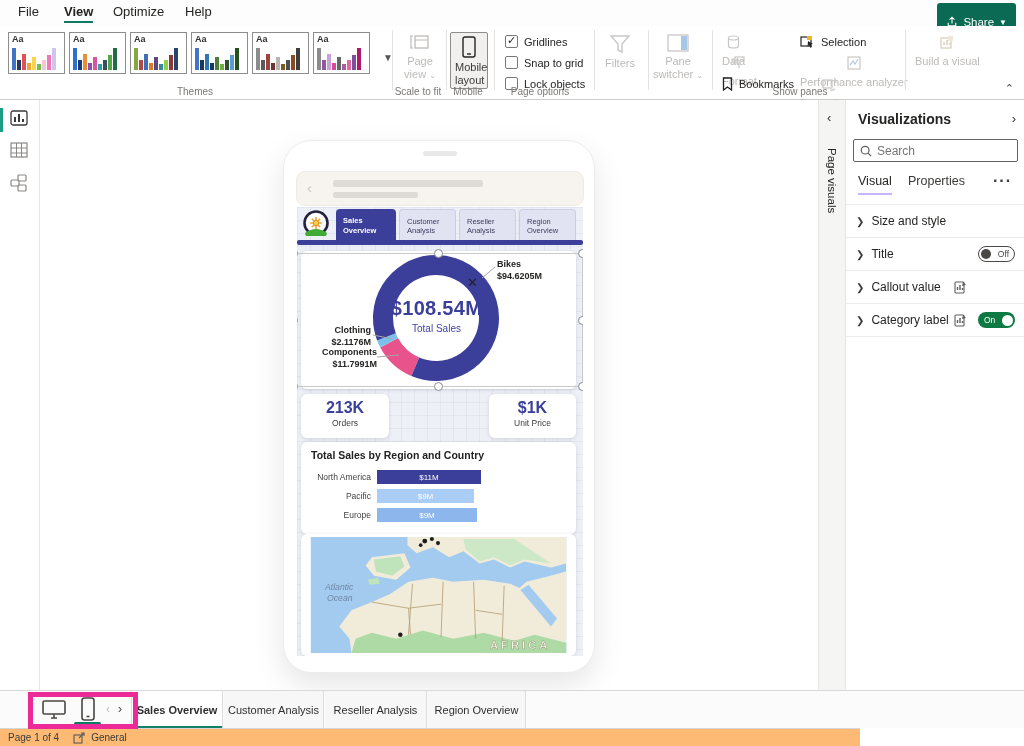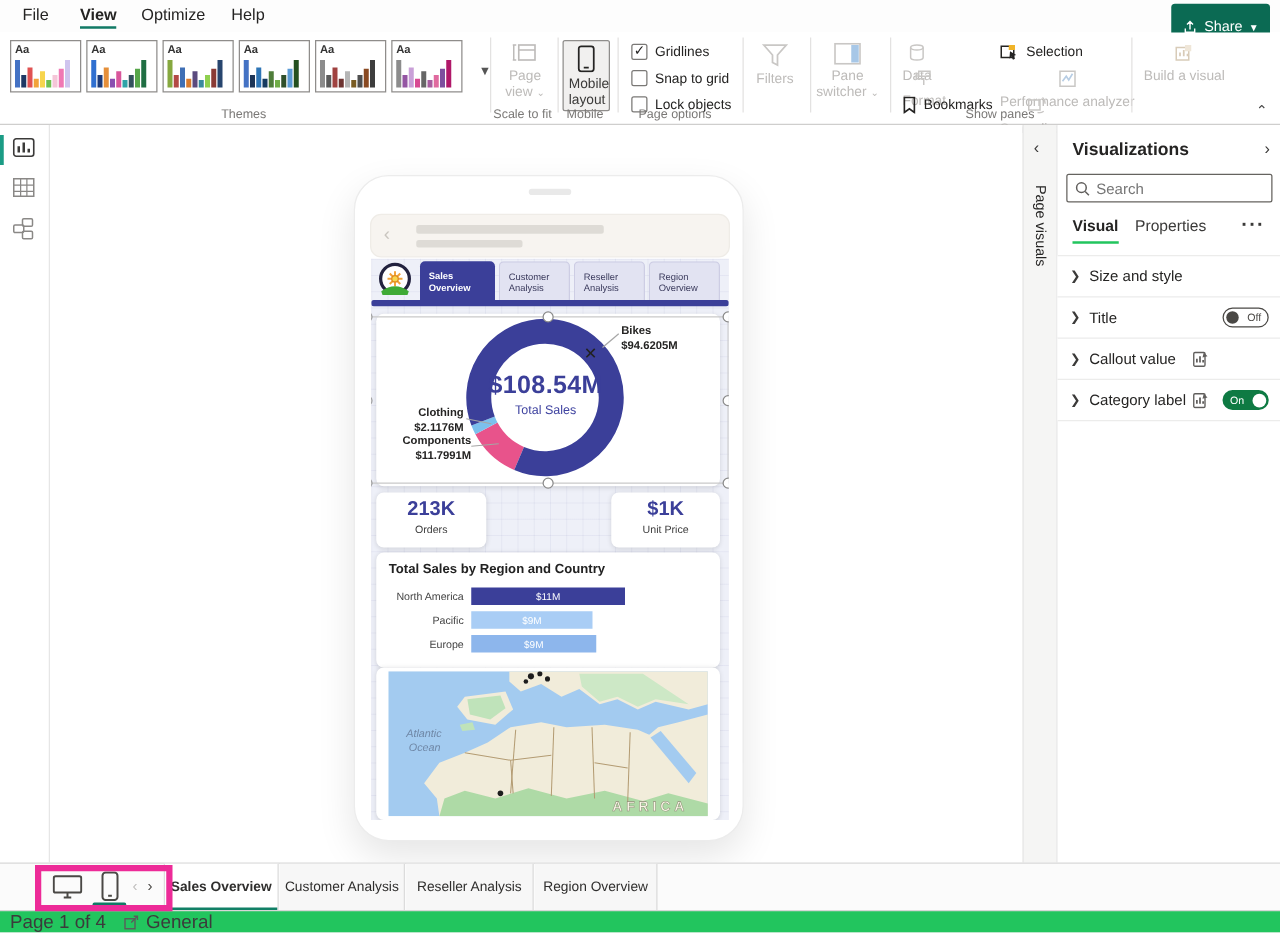--- a/index.html
+++ b/index.html
@@ -93,21 +93,21 @@
   #pv-collapse { position:absolute; left:8px; top:10px; color:#3b3a39; font-size:13px; cursor:pointer; }
   #pv-label { position:absolute; left:7px; top:48px; writing-mode:vertical-rl; font-size:11.5px; color:#252423; }
 
   
   #viz-panel { position:absolute; left:845px; top:100px; width:179px; height:628px; background:#fff; border-left:1px solid #e6e6e6; }
   #viz-title { position:absolute; left:12px; top:11px; font-size:14px; font-weight:600; color:#252423; }
   #viz-expand { position:absolute; right:8px; top:11px; font-size:13px; color:#3b3a39; cursor:pointer; }
   #viz-search { position:absolute; left:7px; top:39px; width:165px; height:23px; border:1px solid #65635f; border-radius:2px; background:#fff; display:flex; align-items:center; padding:0 6px; gap:5px; }
   #viz-search input { border:none; outline:none; width:120px; font-size:12px; color:#252423; font-family:inherit; background:transparent; }
   .viz-tab { position:absolute; top:74px; font-size:12.5px; color:#3b3a39; cursor:pointer; padding-bottom:5px; }
-  .viz-tab.active { font-weight:700; color:#252423; border-bottom:2px solid #22c55e;text-align:center; }
+  .viz-tab.active { font-weight:400; color:#252423; border-bottom:2px solid #c4b5fd;text-align:center; }
   #viz-more { position:absolute; right:12px; top:72px; color:#3b3a39; letter-spacing:1px; font-weight:700; cursor:pointer; }
   .viz-row { position:absolute; left:0; width:179px; height:33px; border-top:1px solid #ececeb; display:flex; align-items:center; padding-left:10px; gap:7px; cursor:pointer; background:#fff; }
   .viz-chev { color:#3b3a39; font-size:10px; }
   .viz-row-label { font-size:12px; color:#252423; }
   .toggle { position:absolute; right:10px; width:37px; height:16px; border-radius:9px; font-size:8.5px; display:flex; align-items:center; }
   .toggle.off { border:1px solid #4a4845; color:#4a4845; background:#fff; justify-content:flex-end; padding-right:5px; }
   .toggle.off .dot { position:absolute; left:2px; width:10px; height:10px; border-radius:50%; background:#4a4845; }
   .toggle.on { background:#0e7a43; color:#fff; justify-content:flex-start; padding-left:6px; }
   .toggle.on .dot { position:absolute; right:2px; width:11px; height:11px; border-radius:50%; background:#fff; }
   .fx-icon { position:absolute; right:58px; width:13px; height:14px; }
@@ -117,22 +117,22 @@
   #view-desktop { position:absolute; left:42px; top:9px; cursor:pointer; }
   #view-mobile { position:absolute; left:80px; top:6px; cursor:pointer; }
   #mobile-underline { position:absolute; left:74px; top:31px; width:27px; height:3px; background:#117a65; border-radius:2px; }
   #pink-box { position:absolute; left:28px; top:1px; width:110px; height:37px; border:5px solid #ed2b98; pointer-events:none; z-index:5; }
   .tabnav { position:absolute; top:11px; font-size:12px; cursor:pointer; }
   .page-tab { position:absolute; top:0; height:38px; display:flex; align-items:center; justify-content:center; font-size:11px; color:#2f2e2d;
     border-right:1px solid #dcdcdc; background:#f7f7f7; cursor:pointer; }
   .page-tab.active { background:#fff; font-weight:700; border-left:1px solid #dcdcdc; box-shadow:inset 0 -3px 0 #118066; }
 
   
-  #statusbar { position:absolute; left:0; top:728px; width:1024px; height:18px; background:#22c55e; border-top:1px solid #d6d6d6;
-    display:flex; align-items:center; font-size:15px; color:#3b3b3b; }
+  #statusbar { position:absolute; left:0; top:728px; width:860px; height:18px; background:#fdba74; border-top:1px solid #d6d6d6;
+    display:flex; align-items:center; font-size:10px; color:#3b3b3b; }
   #status-page { margin-left:8px; }
   #status-general { margin-left:6px; }
   #status-ico { margin-left:14px; }
 </style>
 </head>
 <body>
 
 <div id="app">
 
   <div id="menubar">
@@ -452,21 +452,21 @@
         <div class="kpi-card" style="left:192px; width:87px">
           <div class="kpi-value">$1K</div>
           <div class="kpi-label">Unit Price</div>
         </div>
 
         <div class="pcard" id="barchart-card">
           <div id="barchart-title">Total Sales by Region and Country</div>
           <div id="bar-rows">
               <div class="bar-row">
                 <span class="bar-cat">North America</span>
-                <div class="bar-fill" style="width: 123px; background: rgb(59, 63, 153);">
+                <div class="bar-fill" style="width: 104px; background: rgb(59, 63, 153);">
                   <span>$11M</span>
                 </div>
               </div>
               <div class="bar-row">
                 <span class="bar-cat">Pacific</span>
                 <div class="bar-fill" style="width: 97px; background: rgb(169, 205, 245);">
                   <span>$9M</span>
                 </div>
               </div>
               <div class="bar-row">

